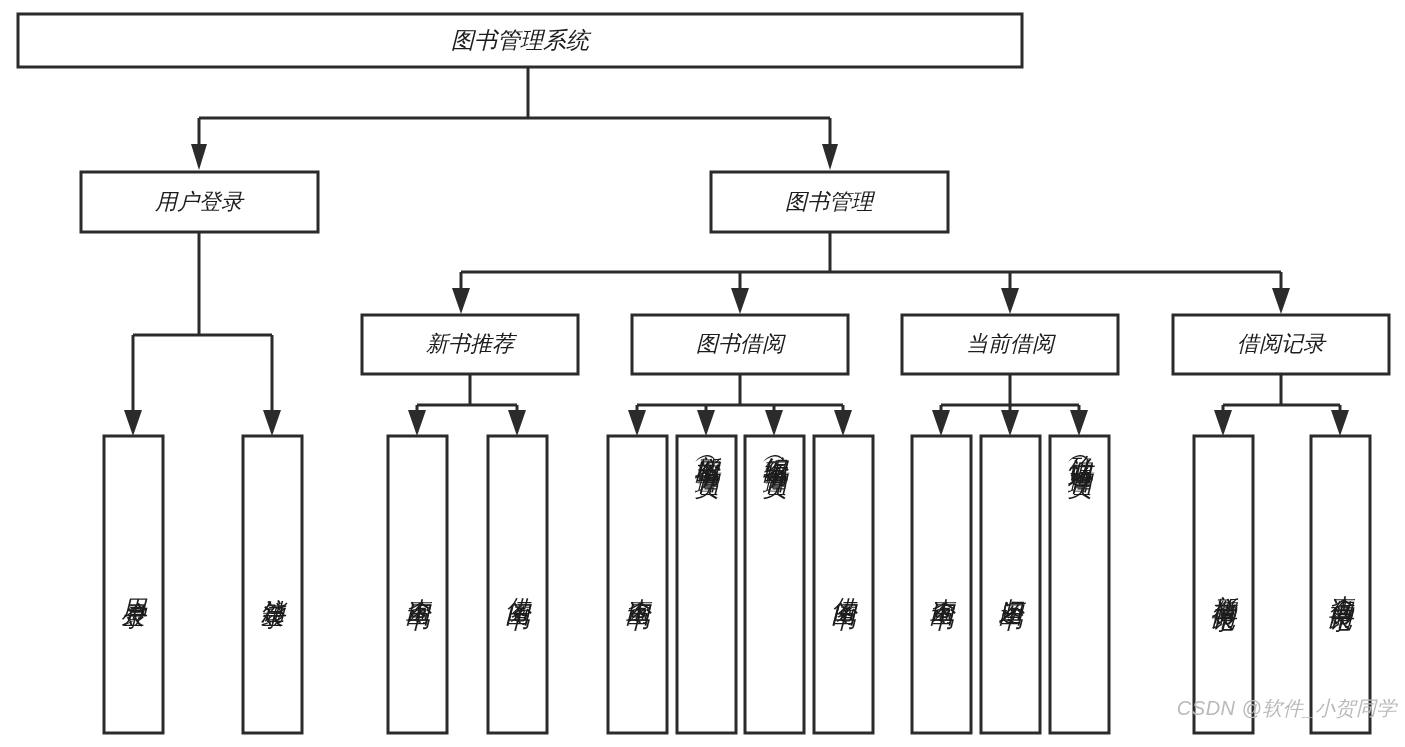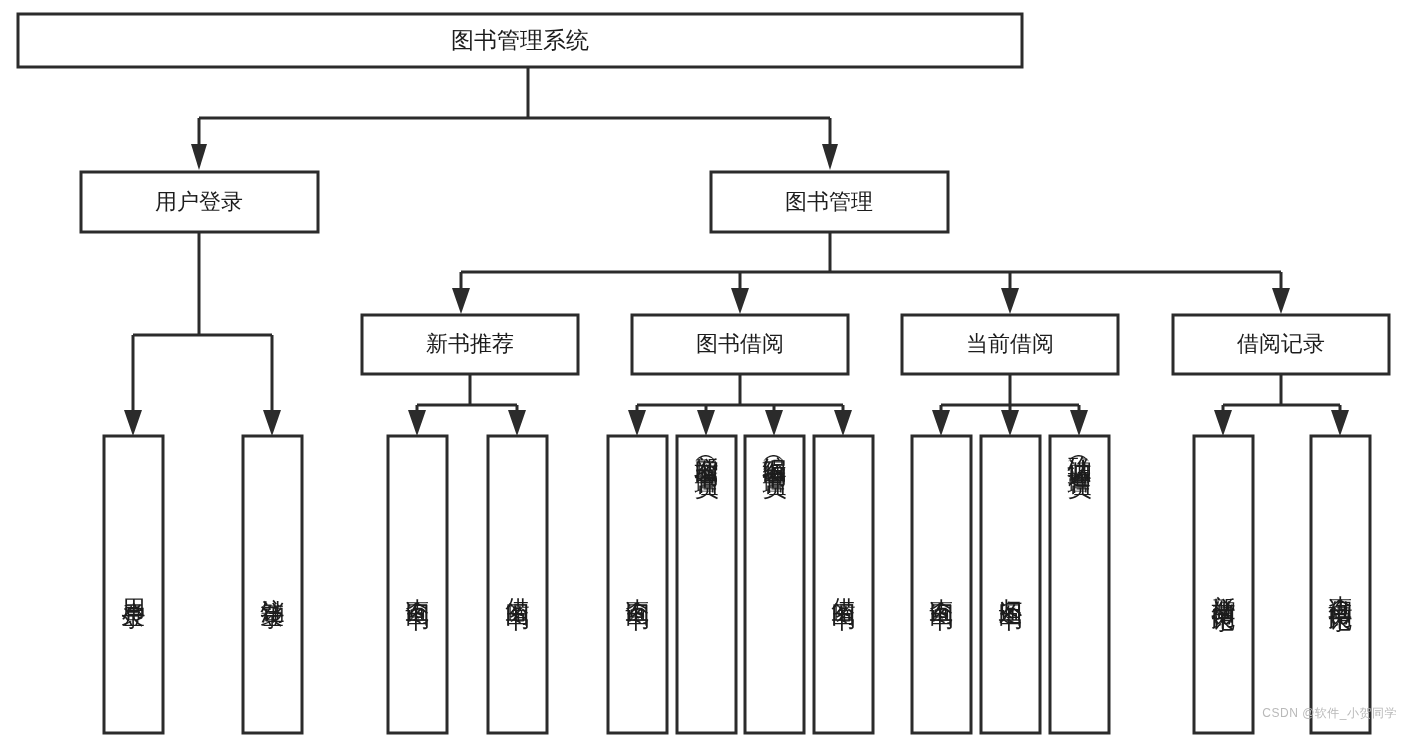--- a/index.html
+++ b/index.html
@@ -12,20 +12,21 @@
     height: 747px;
     font-family: "Liberation Sans", "DejaVu Sans", sans-serif;
     overflow: hidden;
     position: relative;
   }
   #diagram-root {
     position: relative;
     width: 1405px;
     height: 728px;
     background: #ffffff;
+    font-style: italic;
   }
   svg#chart-svg {
     position: absolute;
     left: 0;
     top: 0;
     width: 1405px;
     height: 747px;
     display: block;
   }
   .node-box {
@@ -70,21 +71,21 @@
     color: #1c1c1c;
     letter-spacing: 3px;
     text-align: center;
     white-space: nowrap;
   }
   .watermark {
     position: absolute;
     right: 8px;
     bottom: 6px;
     font-family: "Liberation Sans", "DejaVu Sans", sans-serif;
-    font-size: 12px;
+    font-size: 20px;
     color: #b9b9b9;
     letter-spacing: 0.5px;
     white-space: nowrap;
     margin-left: 28px;
   }
 </style>
 </head>
 <body>
 
 <div id="diagram-root">

